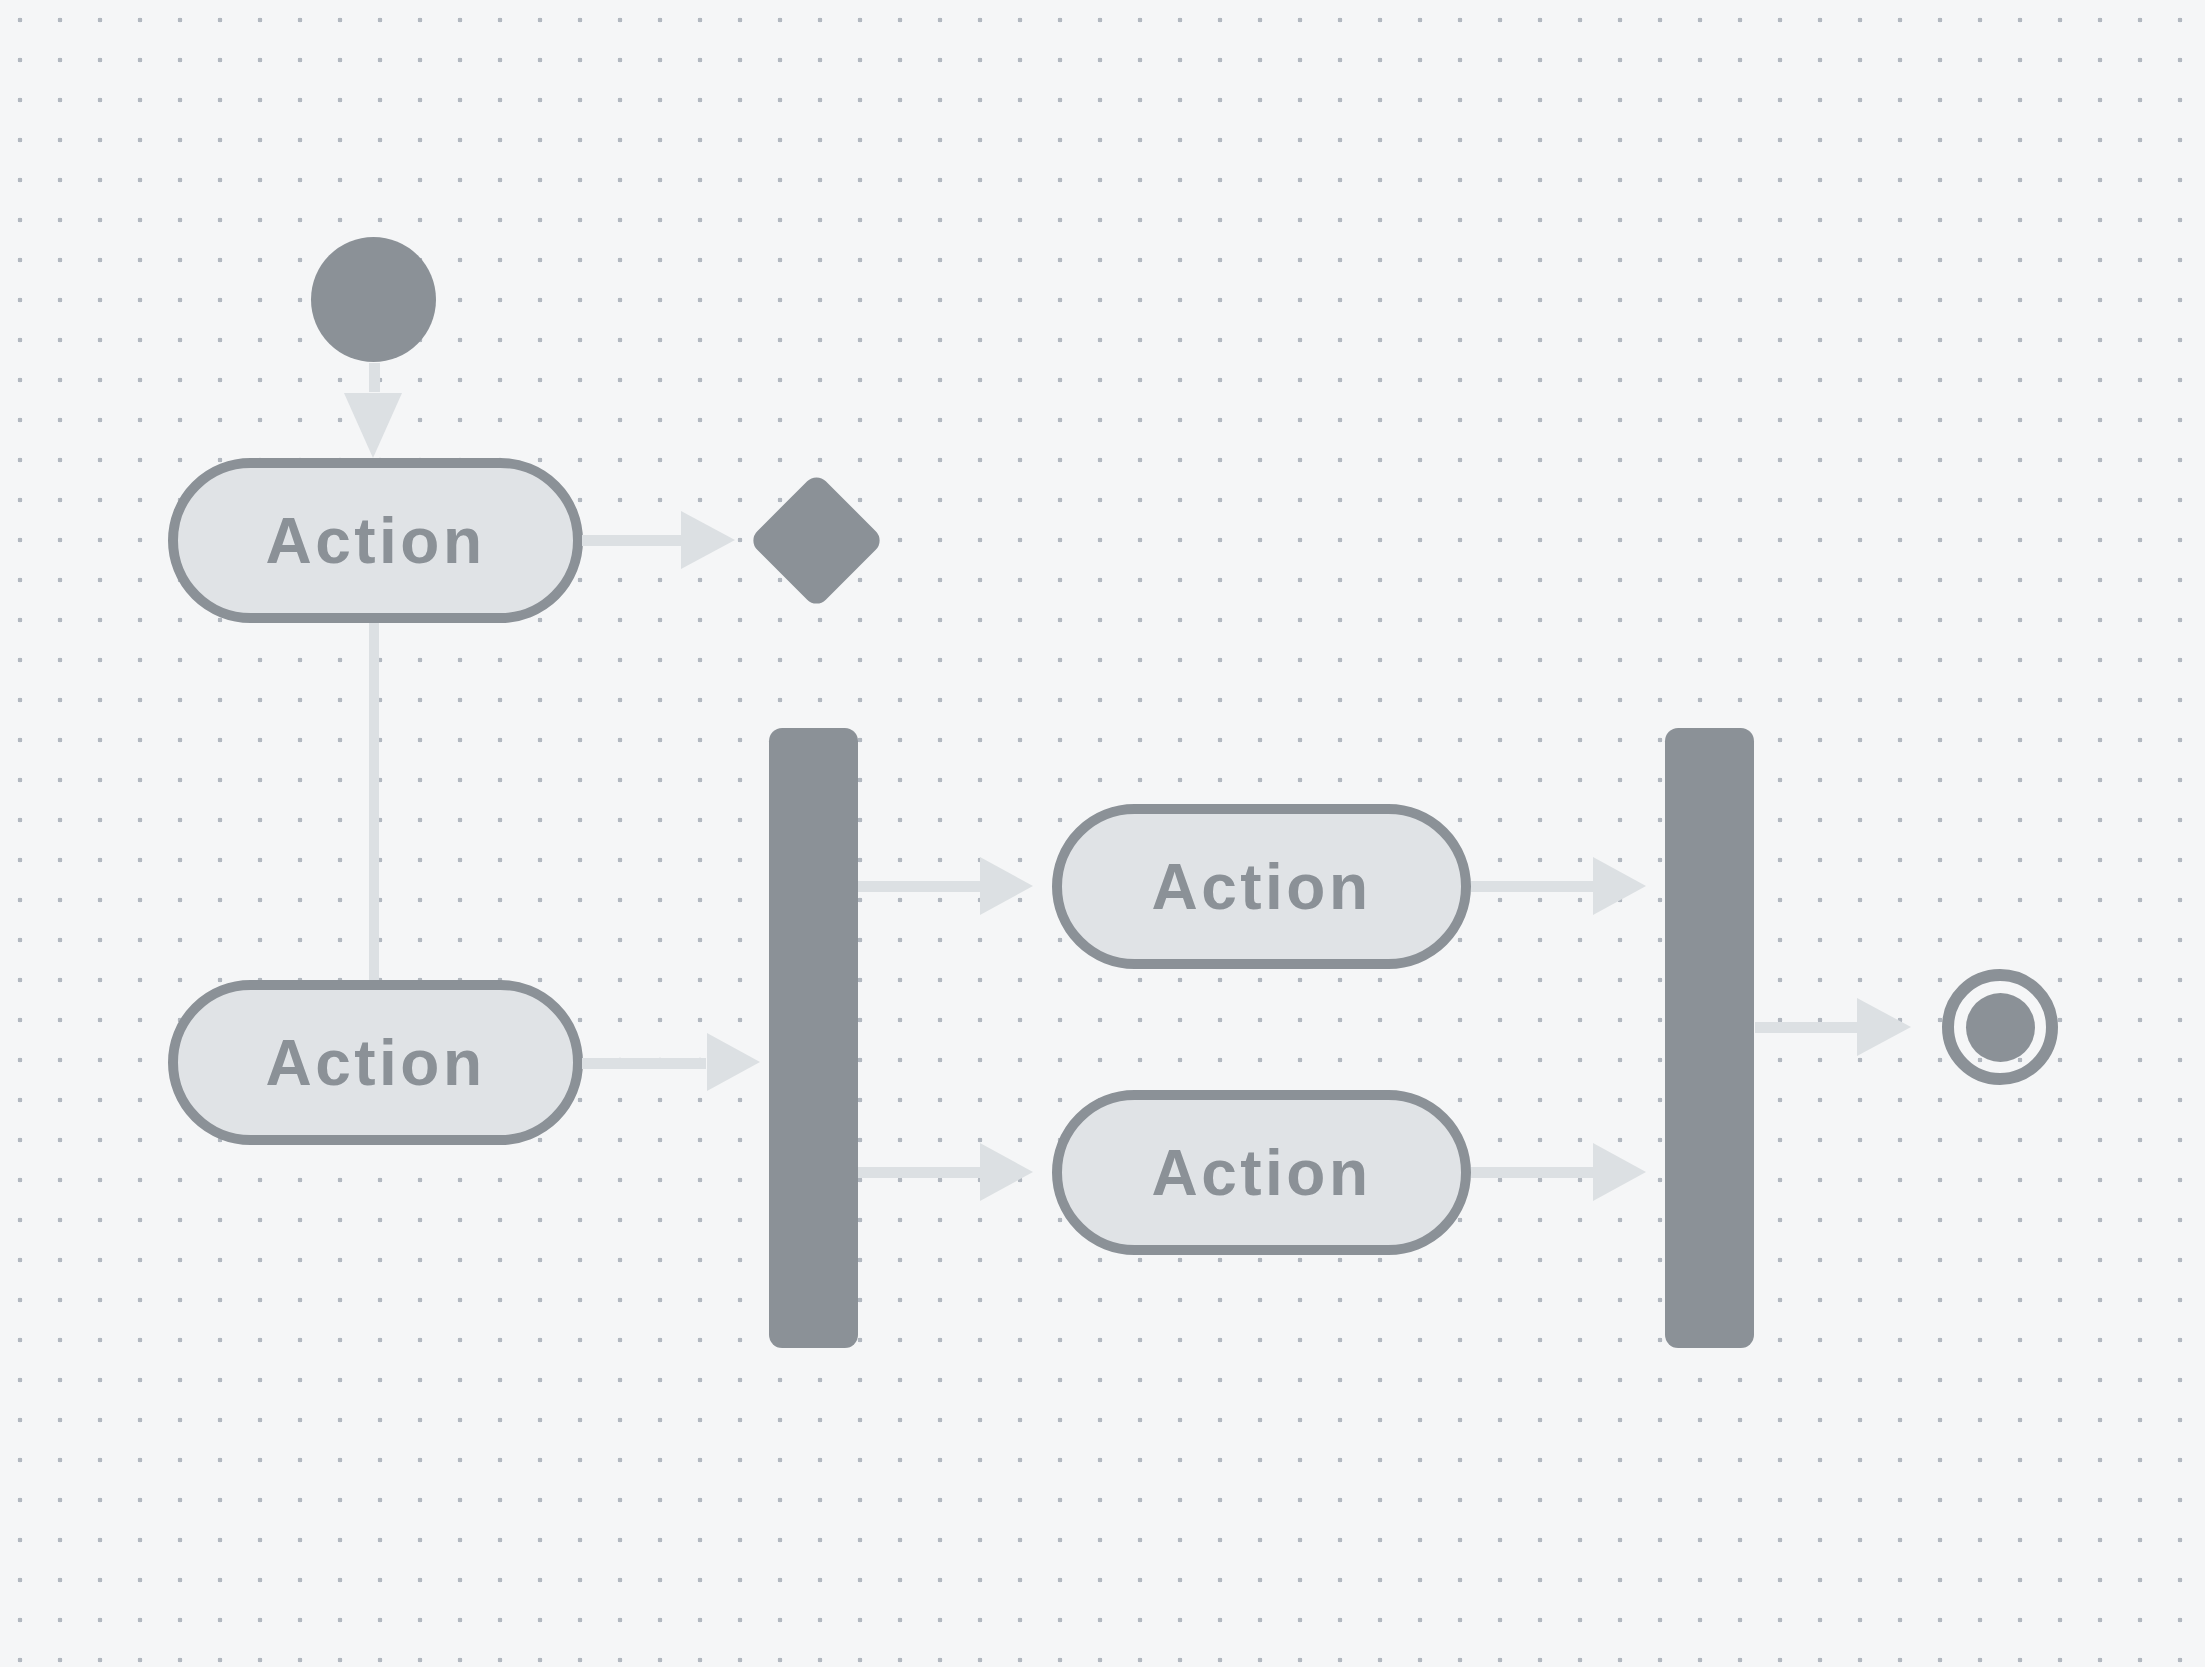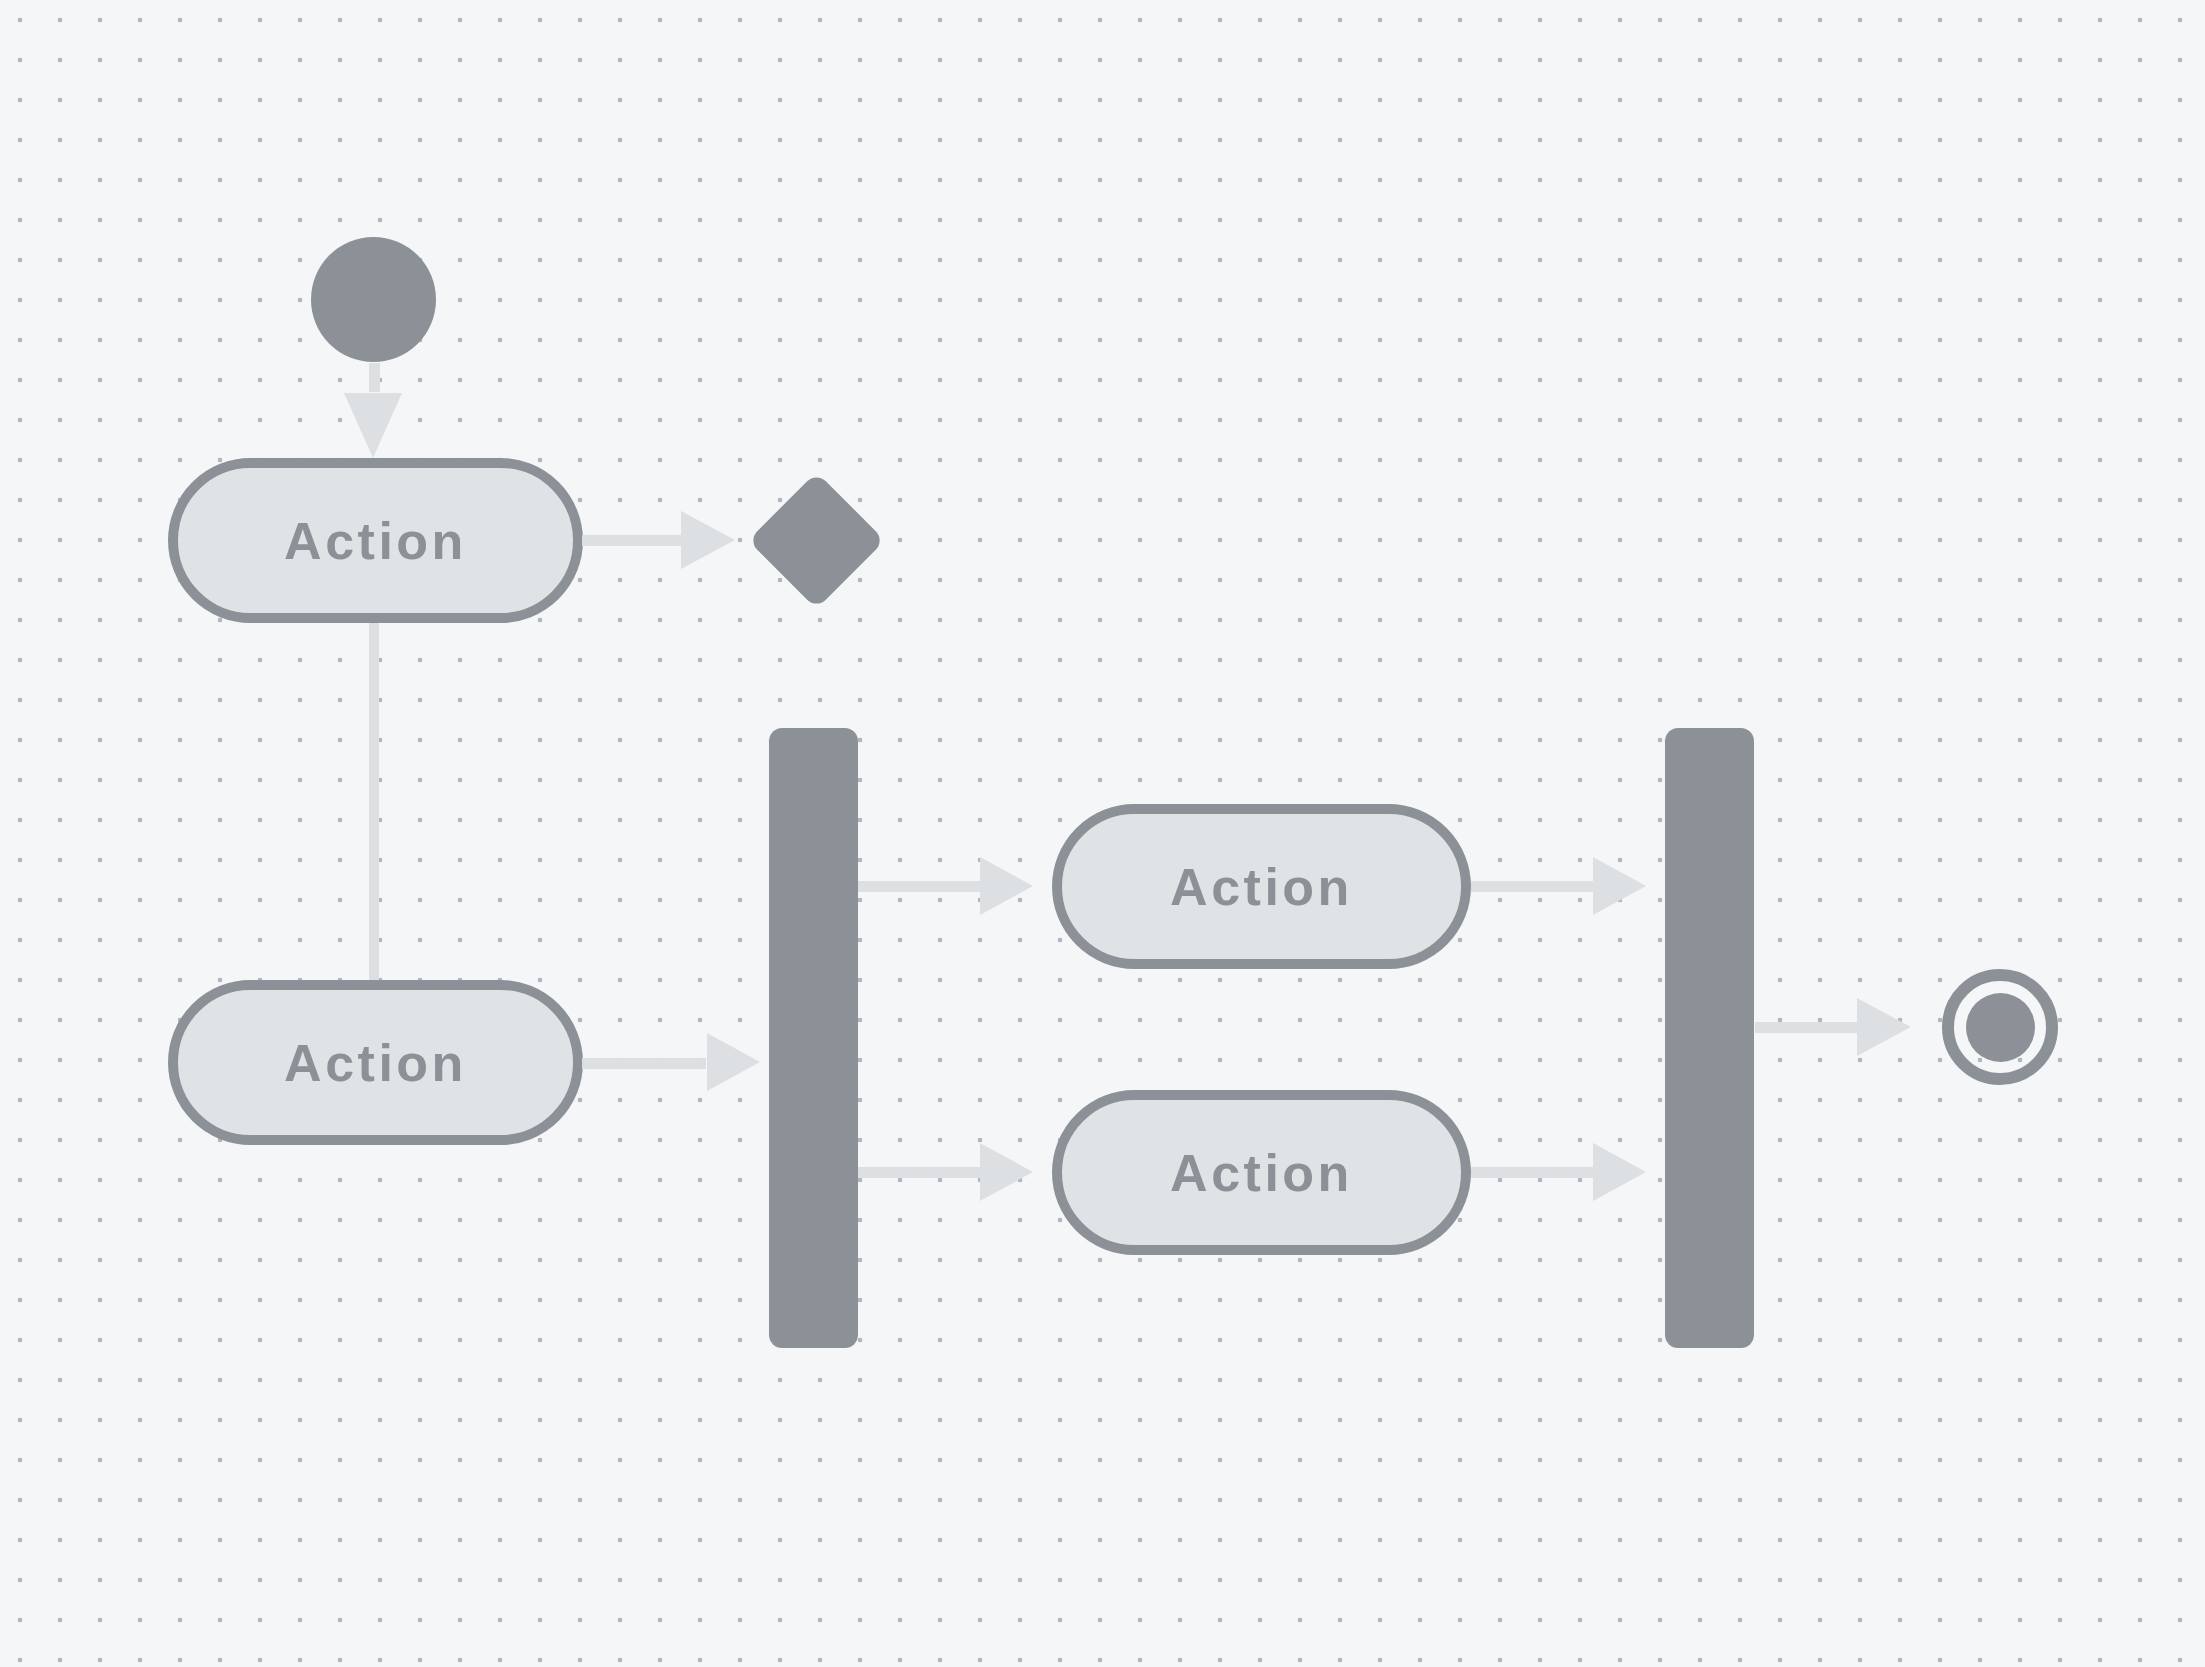--- a/index.html
+++ b/index.html
@@ -31,21 +31,21 @@
   .action-node{
     width:415px;height:165px;
     background:var(--node-fill);
     border:10.6px solid var(--node-border);
     border-radius:83px;
     box-sizing:border-box;
     display:flex;align-items:center;justify-content:center;
   }
   .action-node .label{
     color:var(--node-label);
-    font-size:52px;font-weight:700;letter-spacing:3.5px;
+    font-size:64px;font-weight:700;letter-spacing:3.5px;
     line-height:1;user-select:none;
   }
   .decision-node{
     left:768px;top:492px;width:97px;height:97px;
     background:var(--shape-dark);
     border-radius:13.2px;
     transform:rotate(45deg);
   }
   .bar-node{
     width:89px;height:620px;top:728px;

